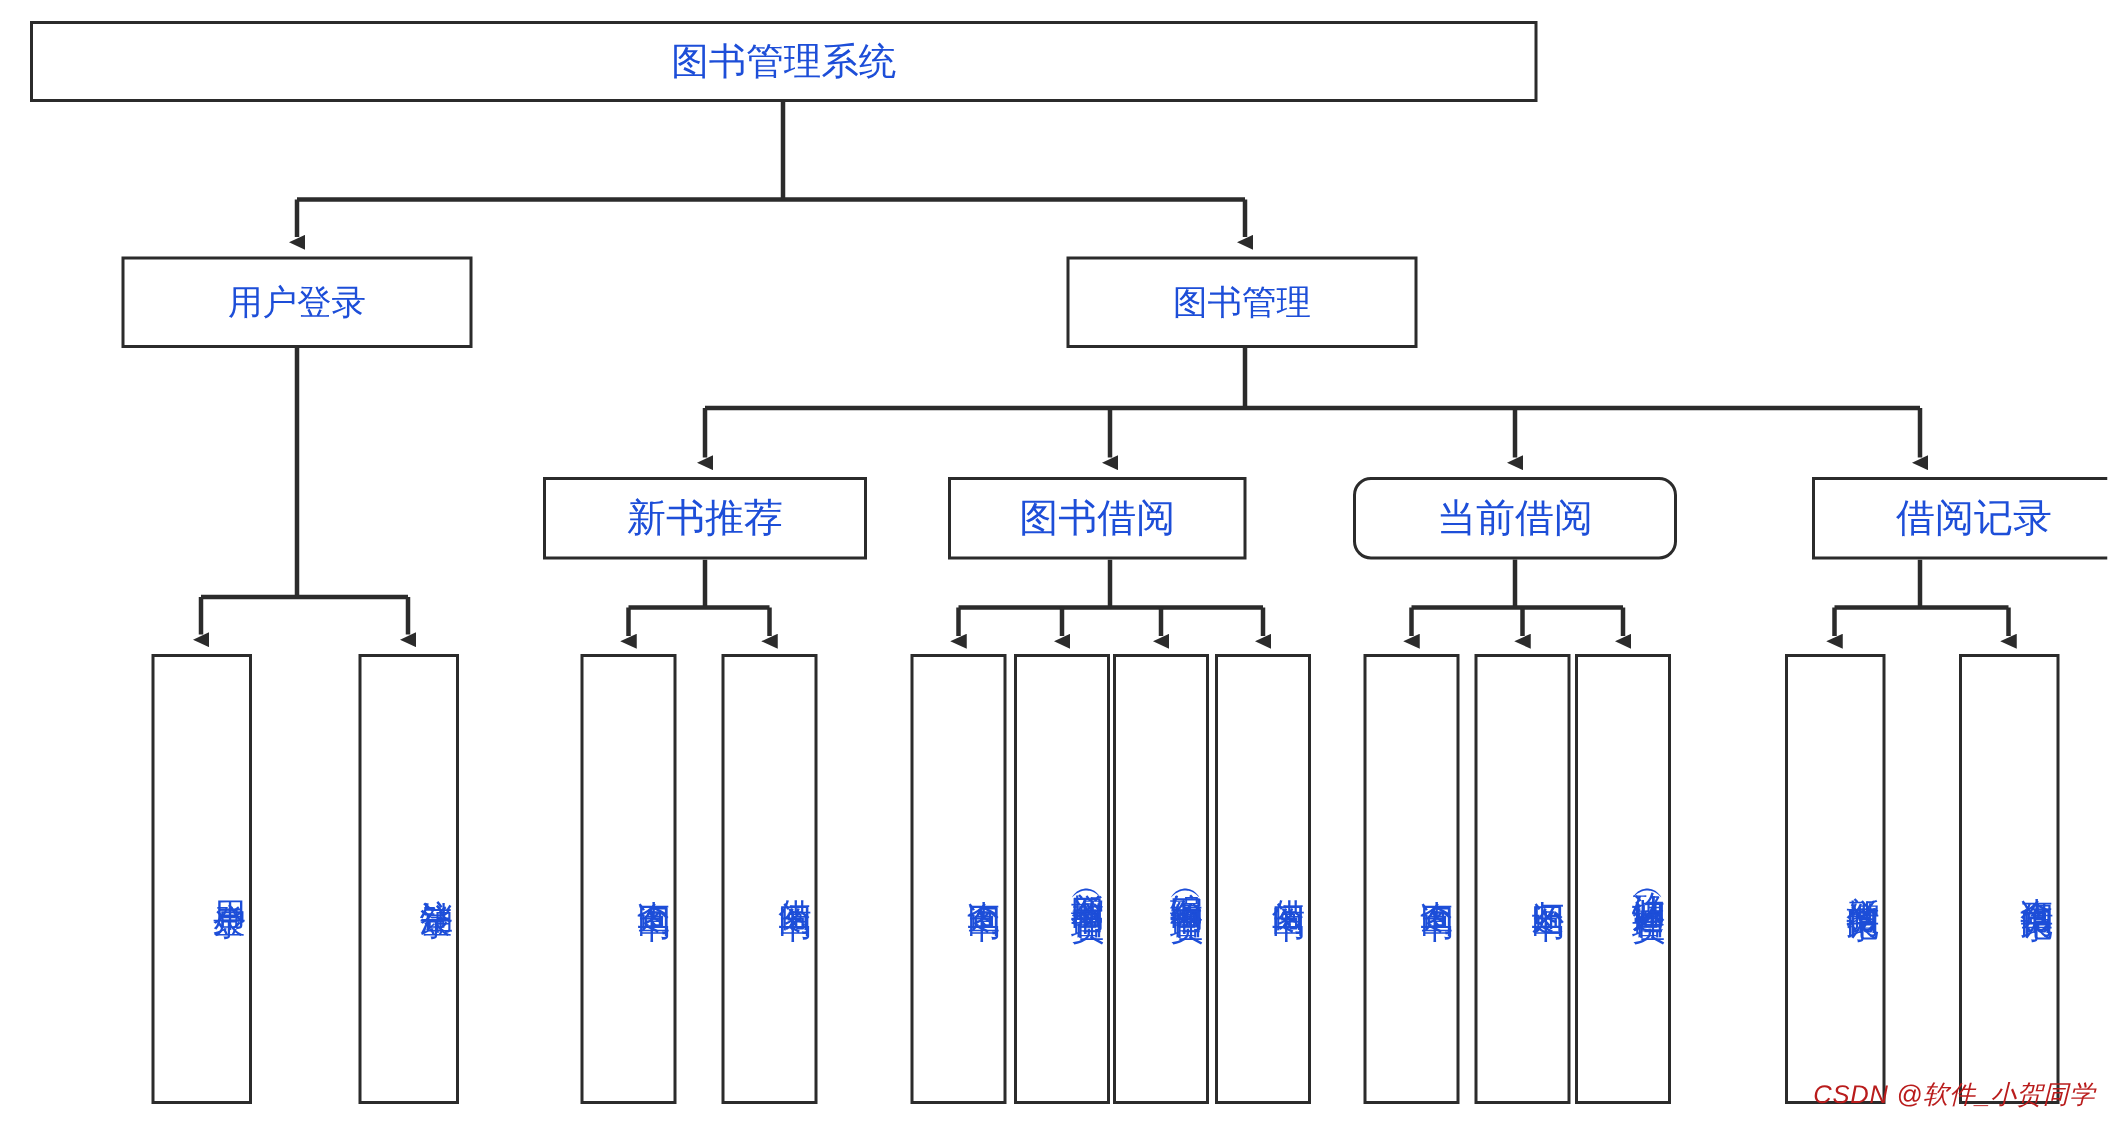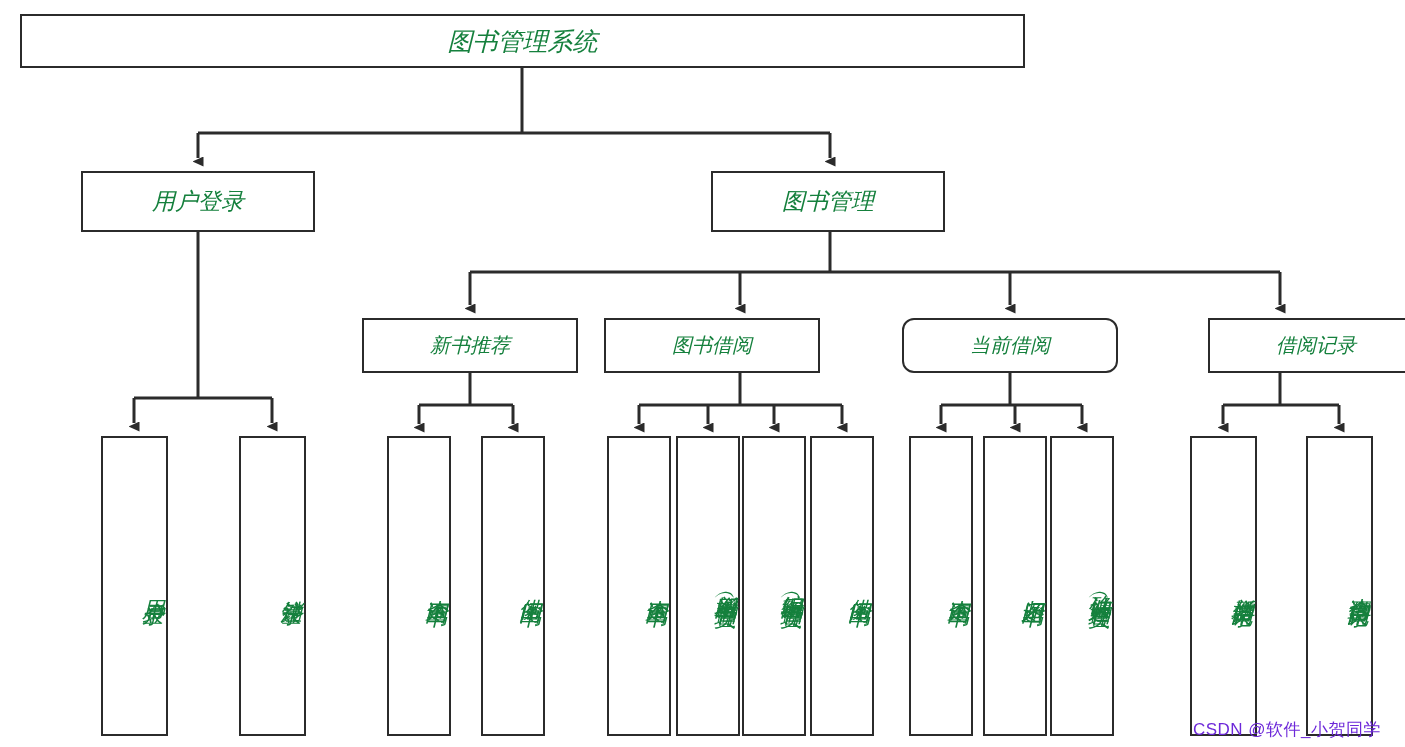--- a/index.html
+++ b/index.html
@@ -18,33 +18,32 @@
     overflow: hidden;
   }
   .node {
     position: absolute;
     box-sizing: border-box;
     border: 2.5px solid #2b2b2b;
     background: #ffffff;
     display: flex;
     align-items: center;
     justify-content: center;
-    color: #15803d;
+    color: #1d4ed8;
     line-height: 1.22;
     text-align: right;
-    font-style: italic;
   }
   .node.root {
     font-size: 25px;
   }
   .node.lvl2 {
     font-size: 23px;
   }
   .node.lvl3 {
-    font-size: 20px;
+    font-size: 26px;
   }
   .node.leaf {
     font-size: 22px;
     writing-mode: vertical-rl;
     text-orientation: upright;
     letter-spacing: 2px;
     padding: 14px 0;
     align-items: flex-start;
     justify-content: center;
   }
@@ -54,26 +53,27 @@
   #edges {
     position: absolute;
     left: 0;
     top: 0;
     width: 1405px;
     height: 747px;
     pointer-events: none;
   }
   #watermark {
     position: absolute;
-    right: 24px;
+    right: 8px;
     bottom: 6px;
     font-size: 17px;
-    color: #6d28d9;
+    color: #b91c1c;
     white-space: nowrap;
     letter-spacing: 0.5px;
+    font-style: italic;
   }
 </style>
 </head>
 <body>
 
 <div id="canvas">
 
   <svg id="edges" viewBox="0 0 1405 747" xmlns="http://www.w3.org/2000/svg">
     <defs>
       <marker id="arrow" markerWidth="10" markerHeight="11" refX="1.5" refY="5.5" orient="auto" markerUnits="userSpaceOnUse">
@@ -131,21 +131,21 @@
   <div class="node lvl2" style="left:81px; top:171px; width:234px; height:61px;">
     <span class="lbl">用户登录</span>
   </div>
   <div class="node lvl2" style="left:711px; top:171px; width:234px; height:61px;">
     <span class="lbl">图书管理</span>
   </div>
 
   <div class="node lvl3" style="left:362px; top:318px; width:216px; height:55px;">
     <span class="lbl">新书推荐</span>
   </div>
-  <div class="node lvl3" style="left:604px; top:318px; width:216px; height:55px;">
+  <div class="node lvl3" style="left:632px; top:318px; width:199px; height:55px;">
     <span class="lbl">图书借阅</span>
   </div>
   <div class="node lvl3" style="left:902px; top:318px; width:216px; height:55px;border-radius:12px;">
     <span class="lbl">当前借阅</span>
   </div>
   <div class="node lvl3" style="left:1172px; top:318px; width:216px; height:55px;margin-left:36px;">
     <span class="lbl">借阅记录</span>
   </div>
 
   <div class="node leaf" style="left:101px; top:436px; width:67px; height:300px;">

